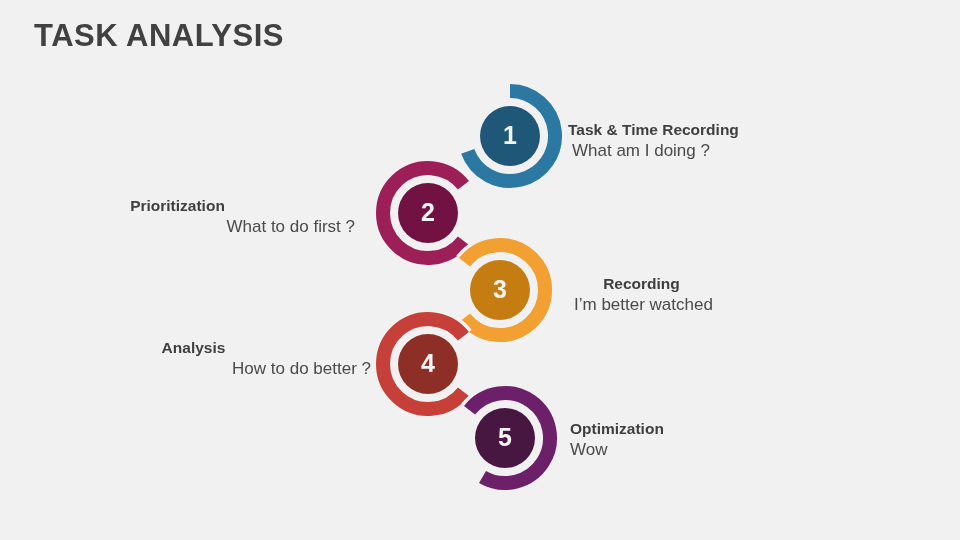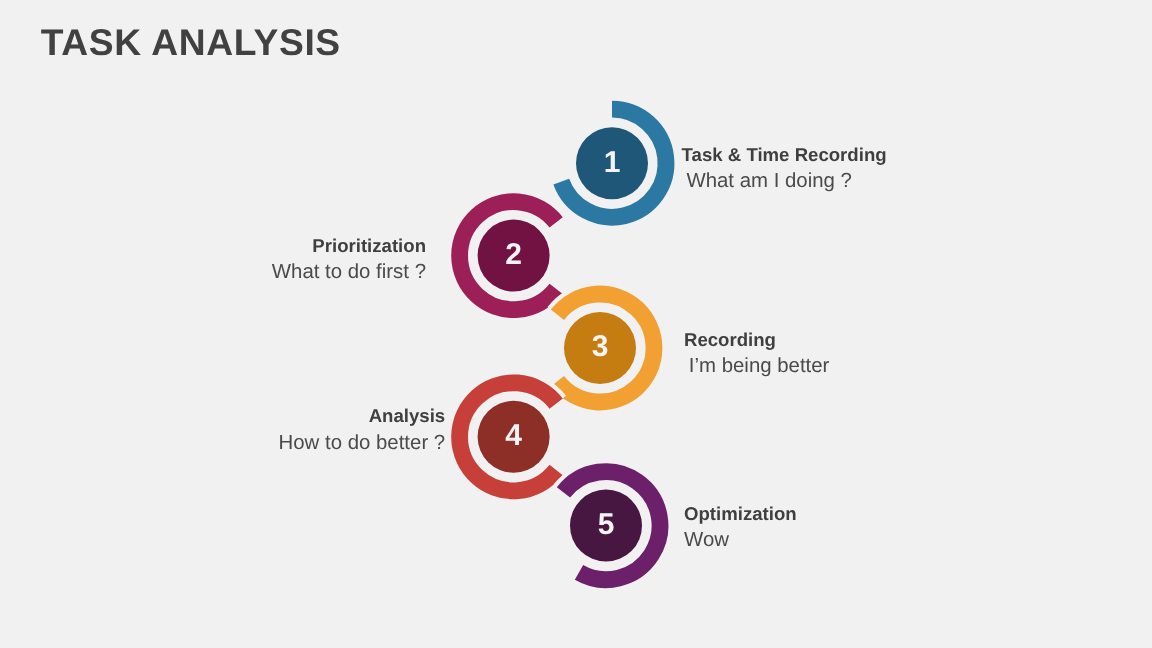--- a/index.html
+++ b/index.html
@@ -40,20 +40,21 @@
   .step-label {
     position: absolute;
     white-space: nowrap;
   }
   .step-label .step-title {
     font-size: 15.5px;
     font-weight: bold;
     color: #3f3f3f;
     line-height: 19px;
     display: block;
+    text-align: center;
   }
   .step-label .step-sub {
     font-size: 17px;
     font-weight: normal;
     color: #4a4a4a;
     line-height: 17px;
     display: block;
     margin-top: 3px;
   }
   .label-right { text-align: left; }
@@ -117,21 +118,21 @@
         <span class="step-sub" style="margin-left: 4px;">What am I doing ?</span>
       </div>
       <div class="step-number" style="left: 398px; top: 200px; width: 60px;">2</div>
       <div class="step-label label-left" style="top: 196px; left: 0px; width: 355px;">
         <span class="step-title">Prioritization</span>
         <span class="step-sub">What to do first ?</span>
       </div>
       <div class="step-number" style="left: 470px; top: 277px; width: 60px;">3</div>
       <div class="step-label label-right" style="top: 274px; left: 570px;">
         <span class="step-title">Recording</span>
-        <span class="step-sub" style="margin-left: 4px;">I’m being better</span>
+        <span class="step-sub" style="margin-left: 4px;">I’m better watched</span>
       </div>
       <div class="step-number" style="left: 398px; top: 351px; width: 60px;">4</div>
       <div class="step-label label-left" style="top: 338px; left: 0px; width: 355px; margin-left: 16px;">
         <span class="step-title">Analysis</span>
         <span class="step-sub">How to do better ?</span>
       </div>
       <div class="step-number" style="left: 475px; top: 425px; width: 60px;">5</div>
       <div class="step-label label-right" style="top: 419px; left: 570px;">
         <span class="step-title">Optimization</span>
         <span class="step-sub" style="margin-left: 0;">Wow</span>

